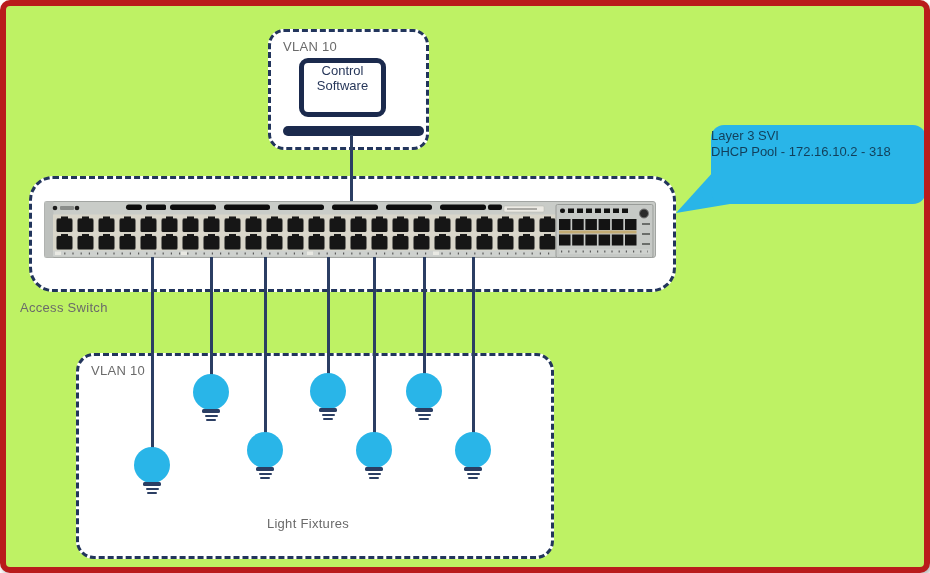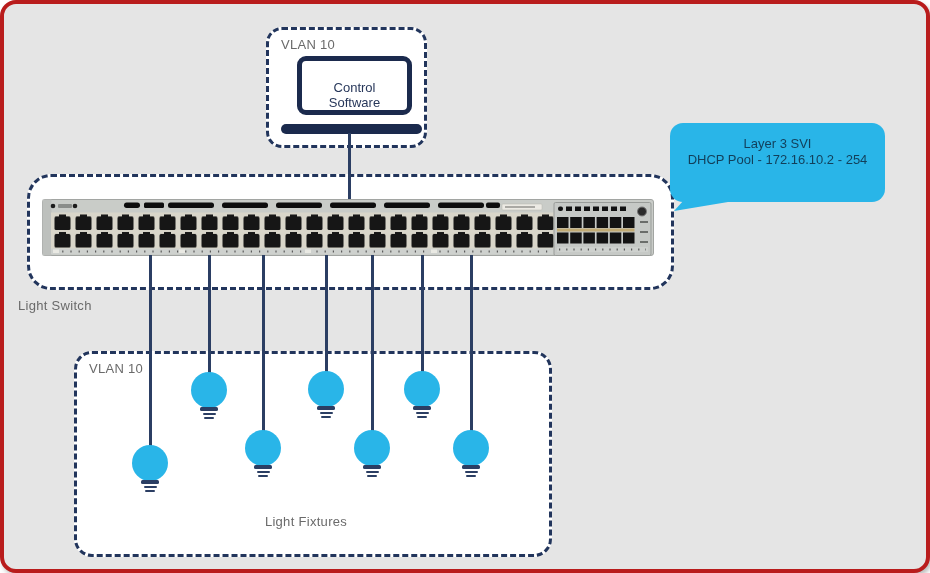--- a/index.html
+++ b/index.html
@@ -1,61 +1,61 @@
 <!DOCTYPE html>
 <html style="--cyan: #29B5E8; --navy: #1B2A4D; --link: #2B3E63; --dash: #22355C; --graytext: #6A6A6A; --bubbletext: #123F5A; --boxbg: #FFFFFF;"><head>
 <meta charset="utf-8">
 <style>
   html,body{margin:0;padding:0;background:#ffffff;font-family:"Liberation Sans",sans-serif;}
   .canvas{
-    position:relative;width:930px;height:573px;background:#e5e5e5;
-    border-radius:16px;border:4px solid #b91c1c;box-sizing:border-box;
+    position:relative;width:930px;height:573px;background:#bef264;
+    border-radius:10px;border:6px solid #b91c1c;box-sizing:border-box;
     box-shadow:2px 3px 4px rgba(70,70,70,.35);overflow:hidden;
   }
   .dash-box{
     position:absolute;background:var(--boxbg,#fff);
     border:3px dashed var(--dash,#22355C);box-sizing:border-box;
   }
   .control-box{left:262px;top:23px;width:161px;height:121px;border-radius:16px;}
   .switch-box{left:23px;top:170px;width:647px;height:116px;border-radius:24px;}
   .fixtures-box{left:70px;top:347px;width:478px;height:206px;border-radius:18px;}
   .box-label{
     position:absolute;left:12px;top:7px;font-size:13px;color:var(--graytext,#6A6A6A);
     letter-spacing:.3px;white-space:nowrap;
   }
   .caption{position:absolute;font-size:13px;color:var(--graytext,#6A6A6A);letter-spacing:.3px;}
   .access-switch-caption{left:14px;top:294px;}
   .fixtures-caption{left:222px;top:510px;width:160px;text-align:center;}
   .laptop-screen{
-    position:absolute;left:293px;top:52px;width:115px;height:59px;box-sizing:border-box;
+    position:absolute;left:293px;top:52px;width:87px;height:59px;box-sizing:border-box;
     background:#fff;border:5px solid var(--navy,#1B2A4D);border-radius:9px;
-    display:flex;align-items:flex-end;justify-content:center;
+    display:flex;align-items:flex-start;justify-content:center;
   }
   .laptop-text{
     width:80px;text-align:center;font-size:13px;line-height:15px;
     color:#27375A;font-weight:400;
   }
   .laptop-base{
     position:absolute;left:277px;top:120px;width:141px;height:10px;
     background:var(--navy,#1B2A4D);border-radius:6px;
   }
   .vline{position:absolute;width:3px;background:var(--link,#2B3E63);}
   .laptop-link{left:344px;top:129px;height:67px;}
   .drop-line{position:absolute;width:3px;background:var(--link,#2B3E63);}
   .switch-svg{position:absolute;left:38px;top:195px;width:612px;height:58px;}
   .bulb{position:absolute;width:36px;display:flex;flex-direction:column;align-items:center;}
   .bulb-globe{width:36px;height:36px;border-radius:50%;background:var(--cyan,#29B5E8);}
   .bulb-bar{background:var(--link,#2B3E63);border-radius:1.5px;}
   .bulb-bar.b1{width:18px;height:4px;margin-top:-1px;}
   .bulb-bar.b2{width:13px;height:2.8px;margin-top:1.6px;}
   .bulb-bar.b3{width:10px;height:2.4px;margin-top:1.6px;}
   .bubble{
-    position:absolute;left:666px;top:119px;width:215px;height:79px;box-sizing:border-box;
-    background:var(--cyan,#29B5E8);border-radius:13px;padding-top:13px;
-    text-align:center;color:var(--bubbletext,#123F5A);font-size:13px;line-height:15.5px;
+    position:absolute;left:705px;top:119px;width:215px;height:79px;box-sizing:border-box;
+    background:var(--cyan,#29B5E8);border-radius:13px;padding-top:3px;
+    text-align:left;color:var(--bubbletext,#123F5A);font-size:13px;line-height:15.5px;
   }
   .bubble-tail{position:absolute;left:663px;top:158px;width:70px;height:55px;}
 </style>
 </head>
 <body>
 
 <div class="canvas">
 
   <div class="dash-box control-box">
     <span class="box-label">VLAN 10</span>
@@ -139,21 +139,21 @@
       <rect x="567.8" y="33.5" width="11.5" height="11" fill="#131313"></rect>
       <rect x="581" y="33.5" width="11.5" height="11" fill="#131313"></rect>
       <rect x="598" y="22" width="8" height="2" fill="#6A6D6A"></rect>
       <rect x="598" y="32" width="8" height="2" fill="#6A6D6A"></rect>
       <rect x="598" y="42" width="8" height="2" fill="#6A6D6A"></rect>
       <rect x="515" y="48" width="91" height="5" fill="#CED1CE"></rect>
       <line x1="517" y1="50.5" x2="604" y2="50.5" stroke="#5A5A5A" stroke-width="1.8" stroke-dasharray="1.2 6"></line>
     </g>
   </svg>
 
-  <div class="caption access-switch-caption">Light Switch</div>
+  <div class="caption access-switch-caption">Access Switch</div>
 
   <div id="lines-layer">
       <div class="drop-line" style="left: 144.5px; top: 251px; height: 198px;"></div>
       <div class="drop-line" style="left: 203.5px; top: 251px; height: 125px;"></div>
       <div class="drop-line" style="left: 257.5px; top: 251px; height: 183px;"></div>
       <div class="drop-line" style="left: 320.5px; top: 251px; height: 124px;"></div>
       <div class="drop-line" style="left: 366.5px; top: 251px; height: 183px;"></div>
       <div class="drop-line" style="left: 416.5px; top: 251px; height: 124px;"></div>
       <div class="drop-line" style="left: 465.5px; top: 251px; height: 183px;"></div>
     </div>
@@ -202,16 +202,16 @@
       </div>
     </div>
 
   <div class="caption fixtures-caption">Light Fixtures</div>
 
   <svg class="bubble-tail" viewBox="0 0 70 55">
     <polygon points="7,49 45,7 61,40" fill="#29B5E8"></polygon>
   </svg>
   <div class="bubble">
     <div>Layer 3 SVI</div>
-    <div>DHCP Pool - 172.16.10.2 - 254</div>
+    <div>DHCP Pool - 172.16.10.2 - 318</div>
   </div>
 
 </div>
 
 </body></html>

